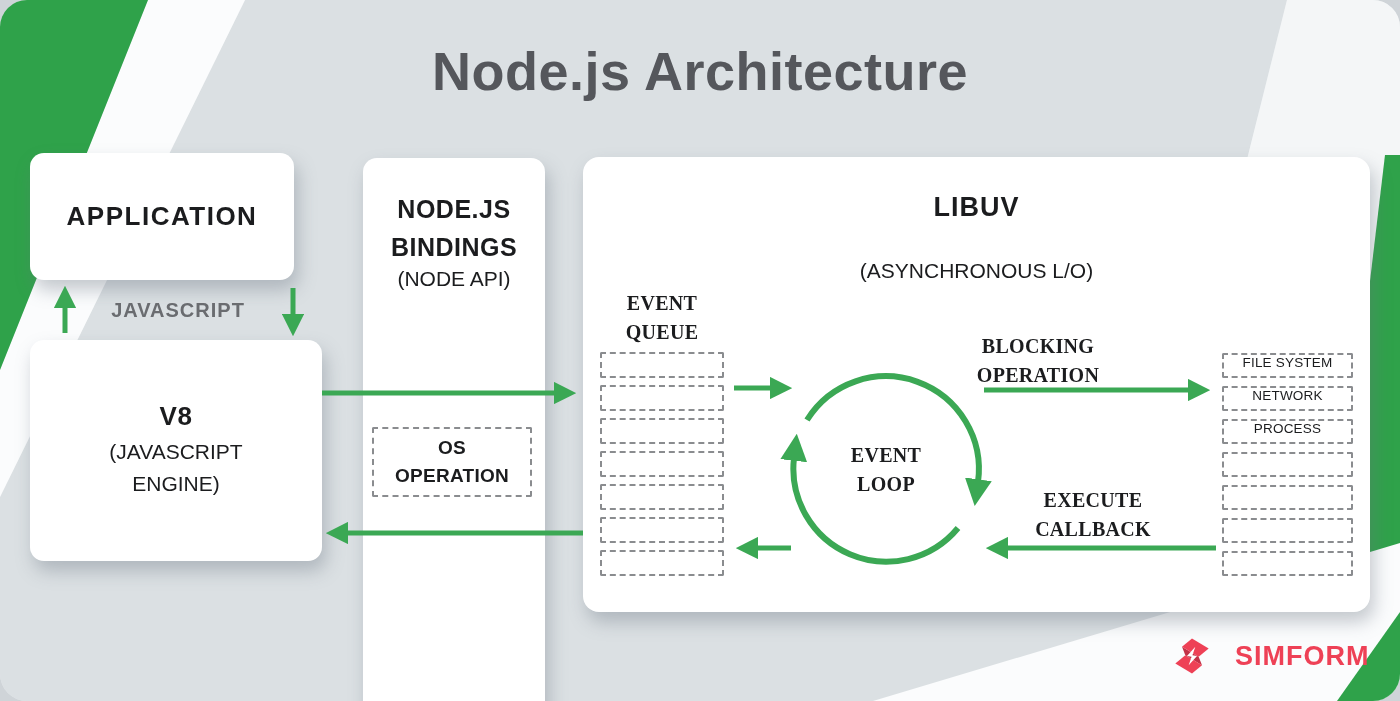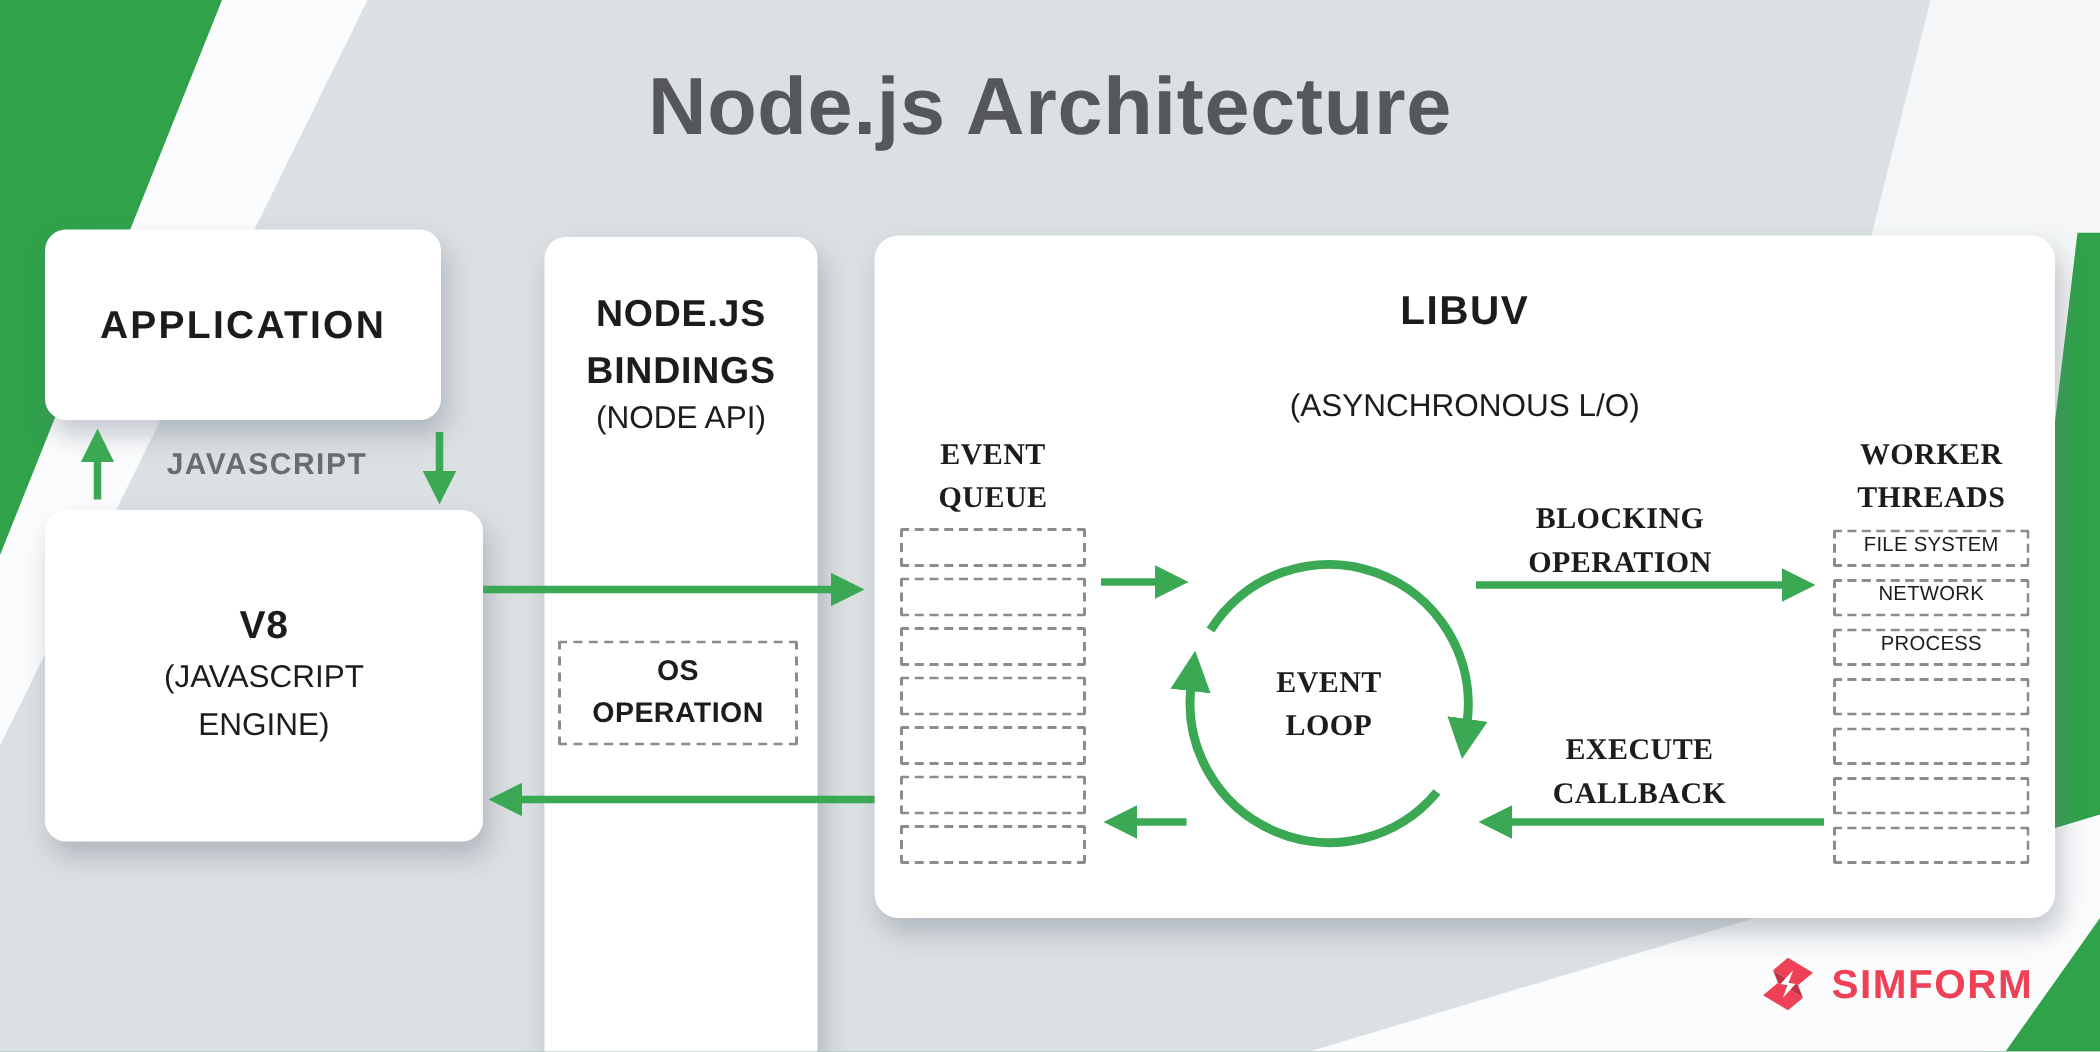--- a/index.html
+++ b/index.html
@@ -1,20 +1,21 @@
 <!DOCTYPE html>
 <html style="--green: #3BA854; --green_deep: #2FA24A; --red: #EE4156; --bg: #E4E8EA; --band_dark: #DBE0E3; --band_light: #F4F6F7; --white_band: #FBFCFD; --box: #FFFFFF; --ink: #1B1C1E; --title: #55575C; --muted: #6A6C70; --dash: #8A8C8F;"><head>
 <meta charset="utf-8">
 <style>
   html,body{margin:0;padding:0;background:#cfd4d8;}
   .stage{
     position:relative;width:1400px;height:701px;overflow:hidden;
     background:var(--bg);
     font-family:"Liberation Sans",sans-serif;
     color:var(--ink);
+    border-radius:27px;
   }
   
   .bg{position:absolute;inset:0;}
   .band-dark{background:var(--band_dark);clip-path:polygon(245px 0,1287px 0,1193px 375px,1400px 701px,0 701px,0 497px);}
   .band-tr{background:var(--band_light);clip-path:polygon(1287px 0,1400px 0,1400px 701px,1193px 375px);}
   .band-green-right{background:var(--green_deep);clip-path:polygon(1385px 155px,1400px 155px,1400px 701px,1320px 701px);}
   .band-br-white{background:var(--white_band);clip-path:polygon(873px 701px,1400px 543px,1400px 701px);}
   .tri-br-green{background:var(--green_deep);clip-path:polygon(1400px 612px,1400px 701px,1337px 701px);}
   .band-tl-white{background:var(--white_band);clip-path:polygon(148px 0,245px 0,0 497px,0 370px);}
   .tri-tl-green{background:var(--green_deep);clip-path:polygon(0 0,148px 0,0 370px);}
@@ -51,35 +52,35 @@
   .os-box{left:372px;top:427px;width:160px;height:70px;z-index:3;
     font-size:19px;font-weight:700;line-height:28px;letter-spacing:.3px;}
   
   .libuv-box{left:583px;top:157px;width:787px;height:455px;border-radius:16px;}
   .libuv-head{left:583px;top:192px;width:787px;z-index:3;gap:32px;}
   .libuv-head .name{font-size:27px;font-weight:700;letter-spacing:1px;}
   .libuv-head .sub{font-size:21px;font-weight:500;margin-top:4px;}
   .sec-label{font-size:20px;font-weight:700;line-height:29px;letter-spacing:.3px;z-index:3;font-family:Liberation Serif, serif;}
   .eq-label{left:600px;top:289px;width:124px;}
   .wt-label{left:1222px;top:289px;width:131px;}
-  .blk-label{left:990px;top:332px;width:180px;}
+  .blk-label{left:948px;top:332px;width:180px;}
   .exe-label{left:1003px;top:486px;width:180px;}
   .loop-label{left:826px;top:441px;width:120px;}
   .eq-col{left:600px;top:352px;width:124px;z-index:3;}
   .eq-col .slot{height:26px;margin-bottom:7px;}
   .wt-col{left:1222px;top:353px;width:131px;z-index:3;}
   .wt-col .slot{height:25px;margin-bottom:8px;display:flex;justify-content:center;
     font-size:13.5px;font-weight:500;letter-spacing:.2px;}
   
   .arrows{position:absolute;inset:0;z-index:4;pointer-events:none;}
   .ar{stroke:var(--green);stroke-width:5;fill:none;marker-end:url(#ah);}
   .arc{stroke:var(--green);stroke-width:6;fill:none;marker-end:url(#ah);}
   .ahf{fill:var(--green);}
   
-  .logo{left:1172px;top:636px;display:flex;align-items:center;gap:9px;z-index:5;}
+  .logo{left:1172px;top:636px;display:flex;align-items:center;gap:23px;z-index:5;}
   .logo .word{font-size:27px;font-weight:800;letter-spacing:1px;color:var(--red);}
 </style>
 </head>
 <body>
 
 <div class="stage">
 
   <div class="bg band-dark"></div>
   <div class="bg band-tr"></div>
   <div class="bg band-green-right"></div>
@@ -136,22 +137,20 @@
   </div>
 
   <div class="abs ctr pre sec-label loop-label">EVENT
 LOOP</div>
 
   <div class="abs ctr pre sec-label blk-label">BLOCKING
 OPERATION</div>
   <div class="abs ctr pre sec-label exe-label">EXECUTE
 CALLBACK</div>
 
-  <div class="abs ctr pre sec-label wt-label">WORKER
-THREADS</div>
   <div class="abs wt-col">
     <div class="dashed slot">
         <span>FILE SYSTEM</span>
       </div>
     <div class="dashed slot">
         <span>NETWORK</span>
       </div>
     <div class="dashed slot">
         <span>PROCESS</span>
       </div>

